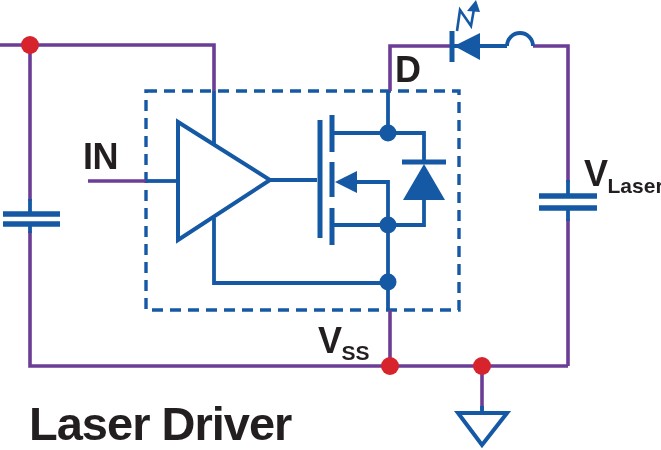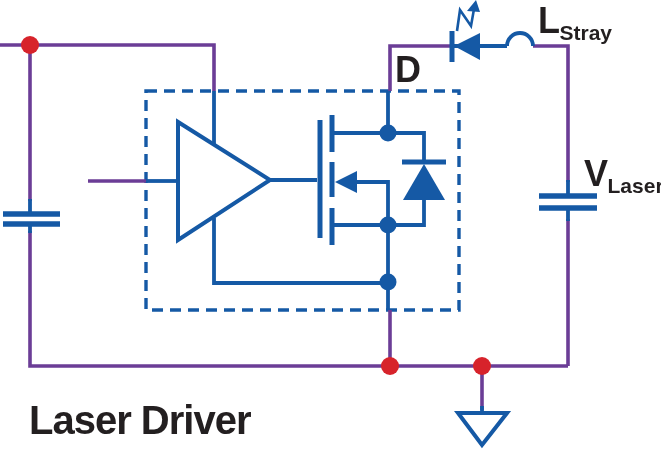--- a/index.html
+++ b/index.html
@@ -20,21 +20,21 @@
   .warrow{stroke:var(--component-blue);stroke-width:2.6;fill:none;}
   .dash{fill:none;stroke:var(--component-blue);stroke-width:3.4;stroke-dasharray:11 7;}
   .bdot{fill:var(--component-blue);}
   .rdot{fill:var(--junction-red);}
   
   .lbl{
     position:absolute;line-height:1;font-weight:bold;white-space:nowrap;
     color:var(--label-ink);font-size:36px;letter-spacing:-0.5px;
   }
   .lbl .sub{font-size:21px;vertical-align:-7px;letter-spacing:0;}
-  .caption{font-size:40px;letter-spacing:-1px;}
+  .caption{font-size:47px;letter-spacing:-1px;}
 </style>
 <title>Laser Driver</title></head>
 <body>
 
 <div id="stage">
 
   <svg id="schematic" viewBox="0 0 661 450" width="661" height="450">
 
     <rect class="dash" x="146" y="91" width="313" height="219"></rect>
 
@@ -100,21 +100,22 @@
     <circle class="bdot" cx="388" cy="225" r="8.5"></circle>
     <circle class="bdot" cx="388" cy="282" r="8.5"></circle>
     <circle class="rdot" cx="30" cy="45" r="9"></circle>
     <circle class="rdot" cx="390" cy="366" r="9"></circle>
     <circle class="rdot" cx="482" cy="366" r="9"></circle>
   </svg>
 
 
   <div class="lbl" style="left:395px;top:52px"><span>D</span></div>
 
+  <div class="lbl" style="left:83px;top:139px"><span>IN</span></div>
 
+  <div class="lbl" style="left:318px;top:323px"><span>V</span><span class="sub">SS</span></div>
 
-  <div class="lbl" style="left:538px;top:3px"><span>L</span><span class="sub">Stray</span></div>
 
   <div class="lbl" style="left:584px;top:156px"><span>V</span><span class="sub">Laser</span></div>
 
   <div class="lbl caption" style="left:29px;top:400px"><span>Laser Driver</span></div>
 
 </div>
 
 </body></html>

